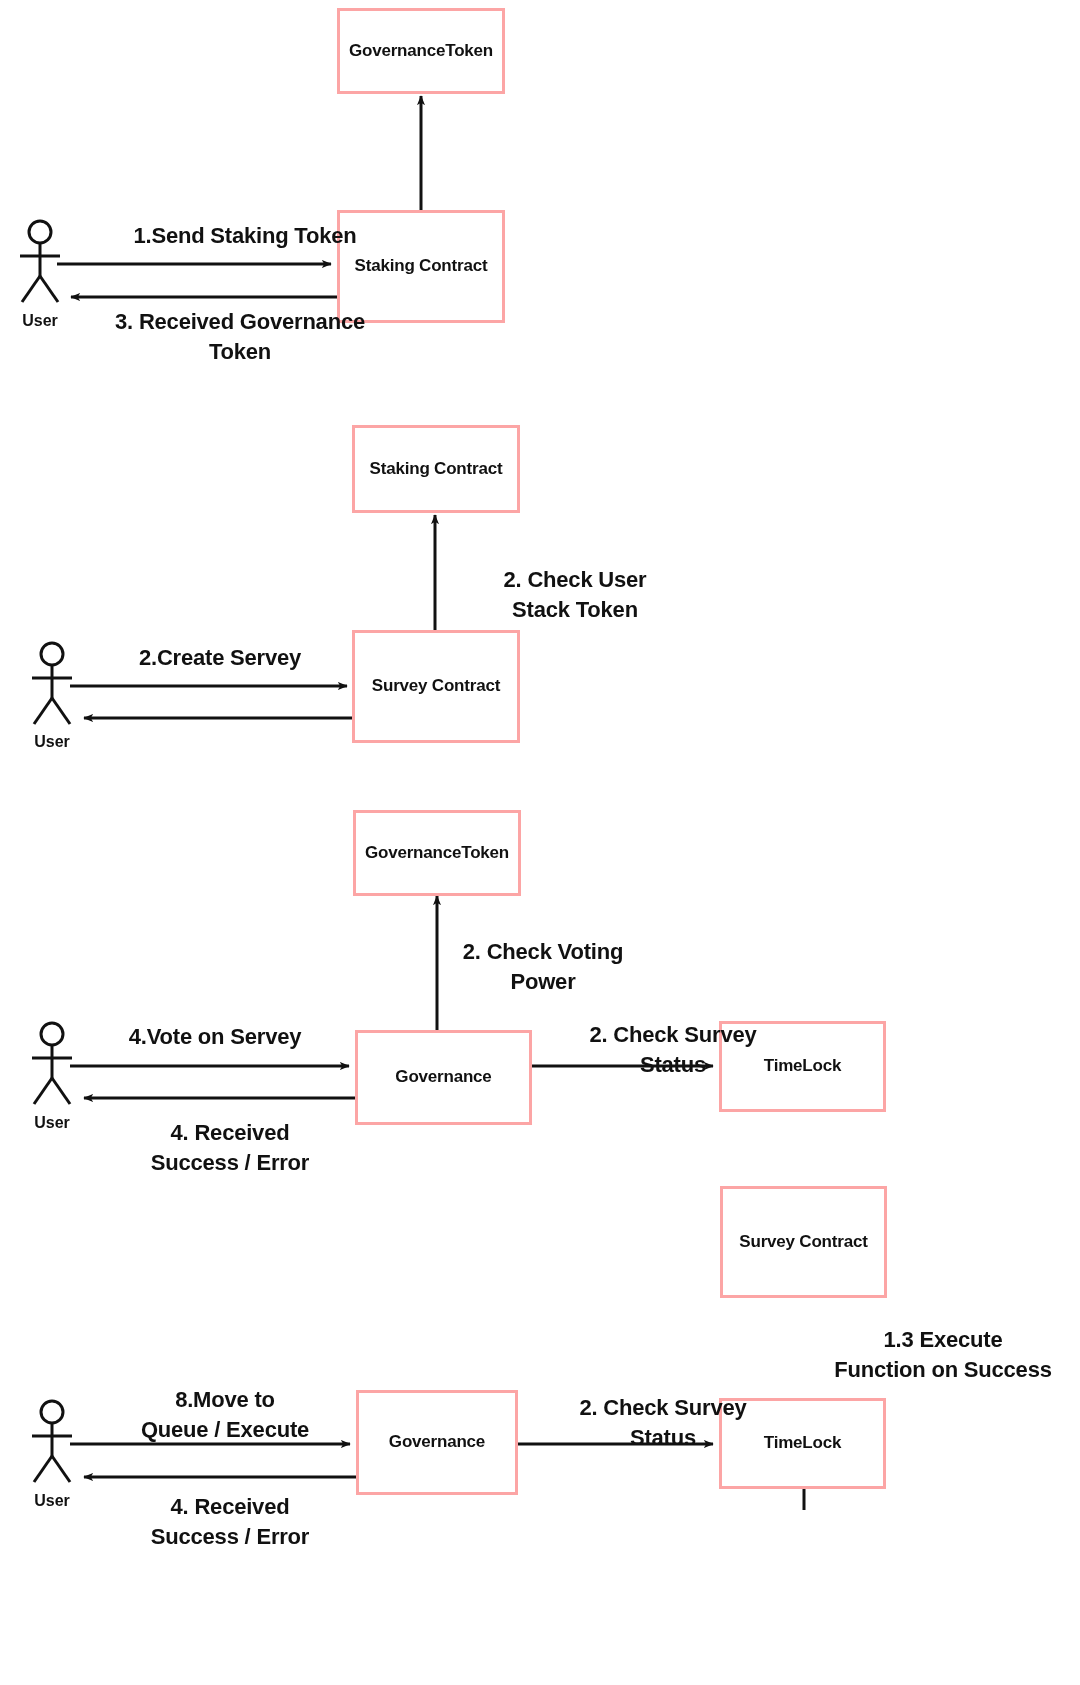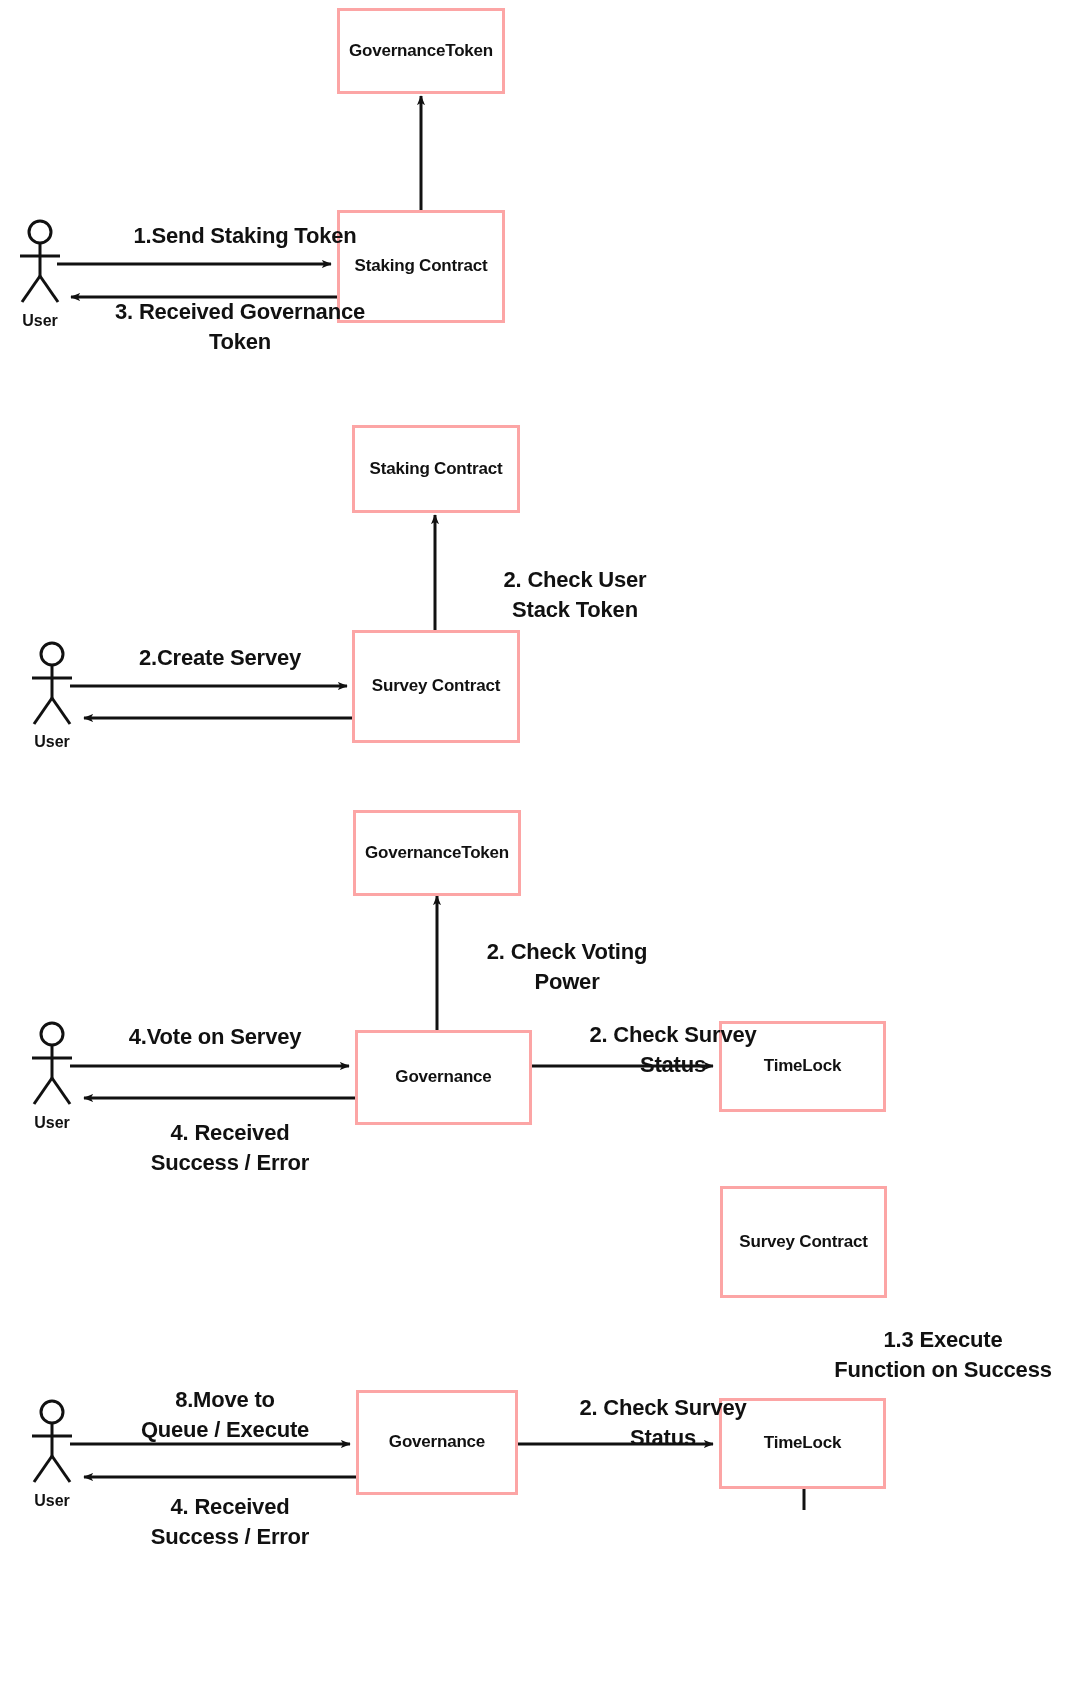--- a/index.html
+++ b/index.html
@@ -115,21 +115,21 @@
   <div class="box" style="left:337px; top:8px; width:168px; height:86px;">
     <span class="box-label">GovernanceToken</span>
   </div>
 
   <div class="box" style="left:337px; top:210px; width:168px; height:113px;">
     <span class="box-label">Staking Contract</span>
   </div>
 
   <div class="edge-label" style="left:105px; top:221px; width:280px;">1.Send Staking Token</div>
 
-  <div class="edge-label" style="left:90px; top:297px; width:300px;">3. Received Governance
+  <div class="edge-label" style="left:90px; top:307px; width:300px;">3. Received Governance
 Token</div>
 
   <div class="actor" style="left:12px; top:218px; width:80px; height:90px;">
     <svg width="80" height="90" viewBox="0 0 80 90" xmlns="http://www.w3.org/2000/svg">
       <circle cx="28" cy="14" r="11" fill="#ffffff" stroke="#111111" stroke-width="3"></circle>
       <line x1="28" y1="25" x2="28" y2="60" stroke="#111111" stroke-width="3"></line>
       <line x1="8" y1="38" x2="48" y2="38" stroke="#111111" stroke-width="3"></line>
       <line x1="28" y1="58" x2="10" y2="84" stroke="#111111" stroke-width="3"></line>
       <line x1="28" y1="58" x2="46" y2="84" stroke="#111111" stroke-width="3"></line>
     </svg>
@@ -166,21 +166,21 @@
   </div>
 
   <div class="box" style="left:355px; top:1030px; width:177px; height:95px;">
     <span class="box-label">Governance</span>
   </div>
 
   <div class="box" style="left:719px; top:1021px; width:167px; height:91px;">
     <span class="box-label">TimeLock</span>
   </div>
 
-  <div class="edge-label" style="left:452px; top:937px; width:230px;">2. Check Voting
+  <div class="edge-label" style="left:428px; top:937px; width:230px;">2. Check Voting
 Power</div>
 
   <div class="edge-label" style="left:90px; top:1022px; width:250px;">4.Vote on Servey</div>
 
   <div class="edge-label" style="left:548px; top:1020px; width:250px;">2. Check Survey
 Status</div>
 
   <div class="edge-label" style="left:105px; top:1118px; width:250px;">4. Received
 Success / Error</div>
 

